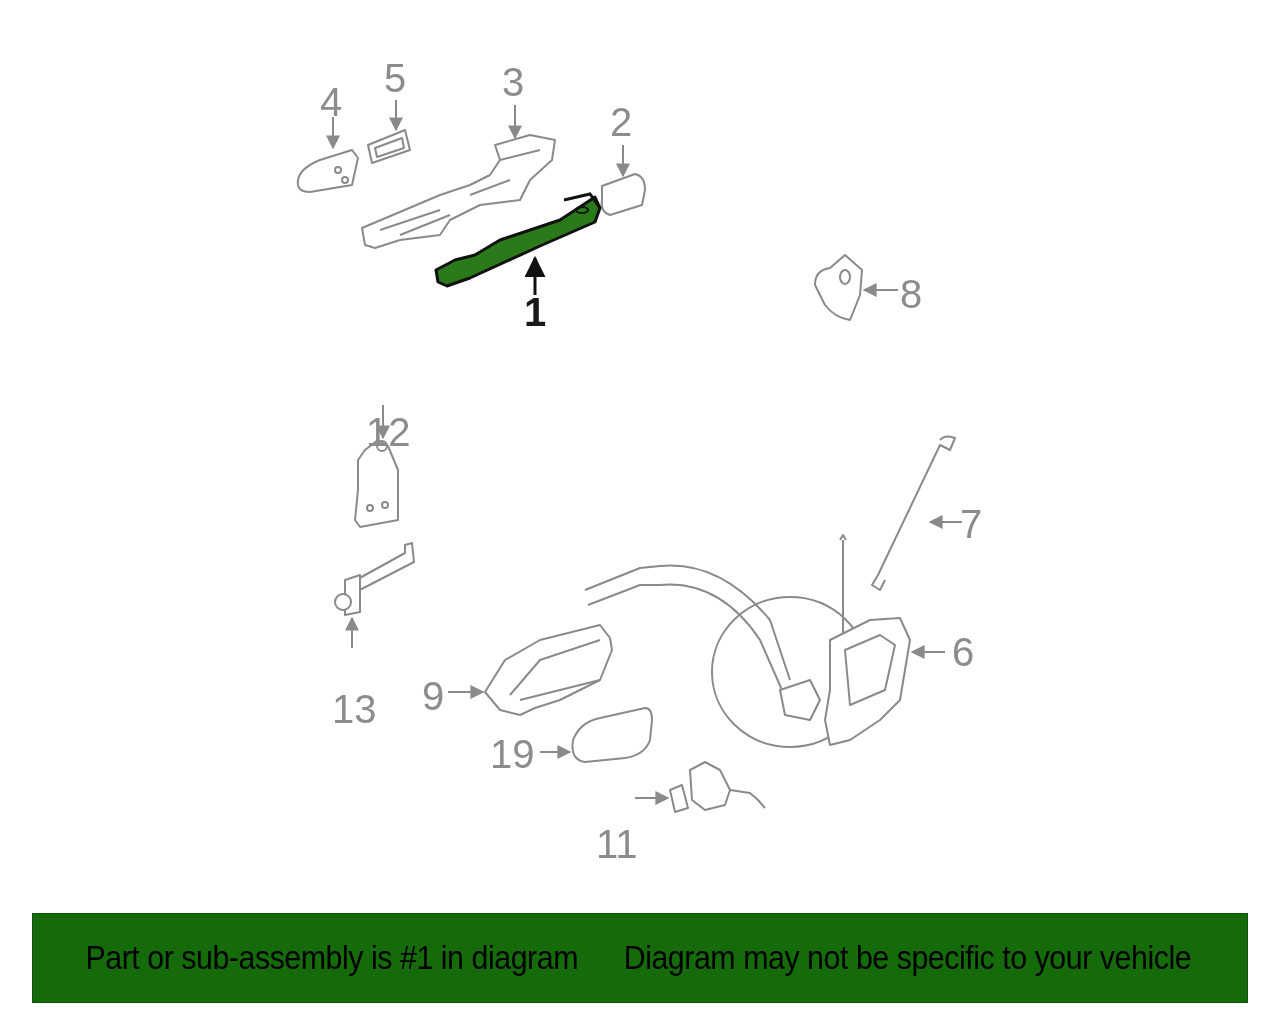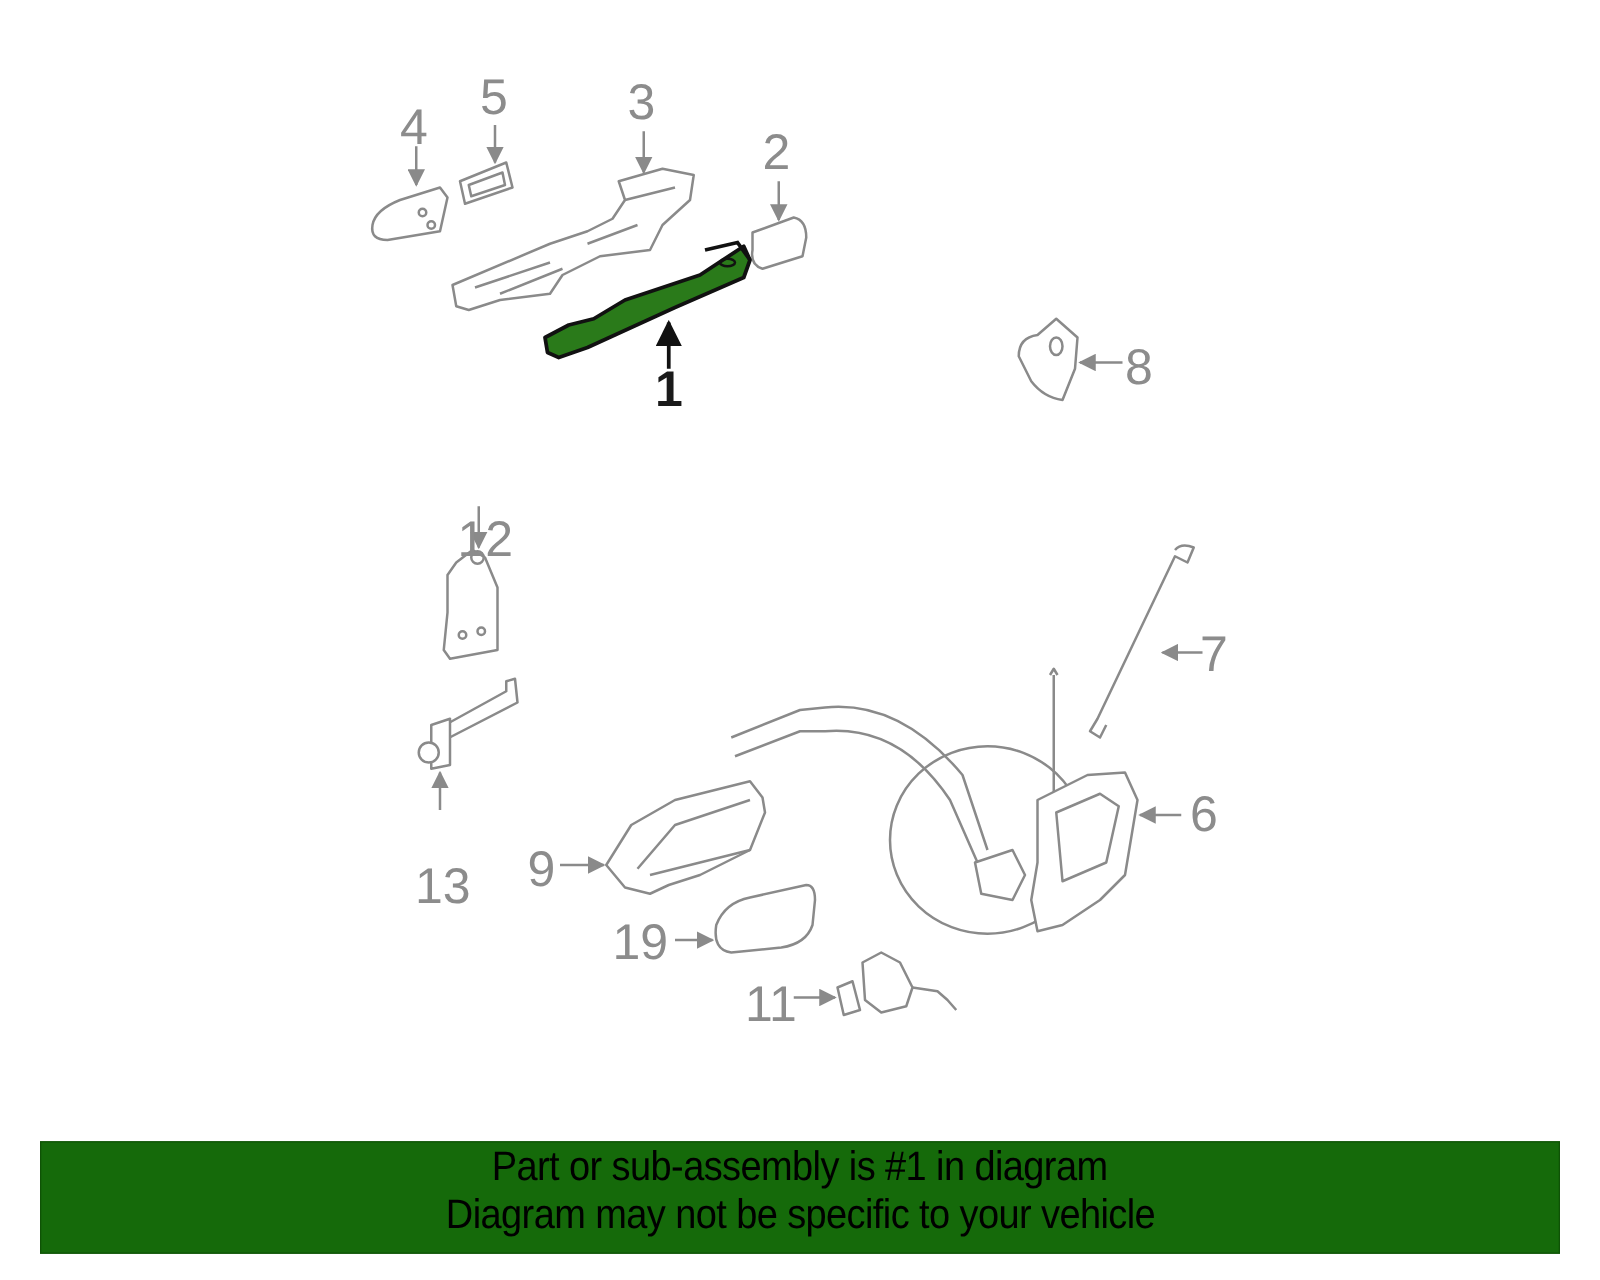--- a/index.html
+++ b/index.html
@@ -1,20 +1,20 @@
 <!DOCTYPE html>
 <html><head>
 <meta charset="utf-8">
 <style>
   html, body { margin: 0; padding: 0; background: #ffffff; }
   body { width: 1280px; height: 1024px; position: relative; overflow: hidden; font-family: "Liberation Sans", sans-serif; }
   #diagram { position: absolute; left: 0; top: 0; width: 1280px; height: 900px; }
   .callout { position: absolute; font-family: "Liberation Sans", sans-serif; font-size: 40px; color: #8c8c8c; line-height: 1; }
   .callout.highlight { color: #1a1a1a; font-weight: bold; }
-  #banner { position: absolute; left: 32px; top: 913px; width: 1216px; height: 90px; background: #156a0a; border: 1px solid #0f5206; box-sizing: border-box; display: flex; flex-direction: column; align-items: center; justify-content: flex-start; }
+  #banner { position: absolute; left: 32px; top: 913px; width: 1216px; height: 90px; background: #156a0a; border: 1px solid #0f5206; box-sizing: border-box; display: flex; flex-direction: row; align-items: center; justify-content: center; }
   #banner .line { color: #000; font-size: 33px; line-height: 38px; letter-spacing: -0.5px; transform: scaleX(0.92); white-space: nowrap; }
 </style>
 </head>
 <body>
 
 <svg id="diagram" viewBox="0 0 1280 900" xmlns="http://www.w3.org/2000/svg">
   <defs>
     <marker id="arr" viewBox="0 0 10 10" refX="9" refY="5" markerWidth="7" markerHeight="7" orient="auto">
       <path d="M0,0 L10,5 L0,10 z" fill="#8a8a8a"></path>
     </marker>
@@ -115,20 +115,20 @@
 <div class="callout highlight" style="left:524px; top:292px;">1</div>
 <div class="callout" style="left:610px; top:102px;">2</div>
 <div class="callout" style="left:502px; top:62px;">3</div>
 <div class="callout" style="left:320px; top:82px;">4</div>
 <div class="callout" style="left:384px; top:58px;">5</div>
 <div class="callout" style="left:952px; top:632px;">6</div>
 <div class="callout" style="left:960px; top:504px;">7</div>
 <div class="callout" style="left:900px; top:274px;">8</div>
 <div class="callout" style="left:422px; top:676px;">9</div>
 <div class="callout" style="left:490px; top:734px;">19</div>
-<div class="callout" style="left:596px; top:784px;">11</div>
+<div class="callout" style="left:596px; top:824px;">11</div>
 <div class="callout" style="left:366px; top:364px;margin-top:48px;">12</div>
 <div class="callout" style="left:332px; top:656px;margin-top:33px;">13</div>
 
 <div id="banner">
   <div class="line">Part or sub-assembly is #1 in diagram</div>
   <div class="line">Diagram may not be specific to your vehicle</div>
 </div>
 
 </body></html>

